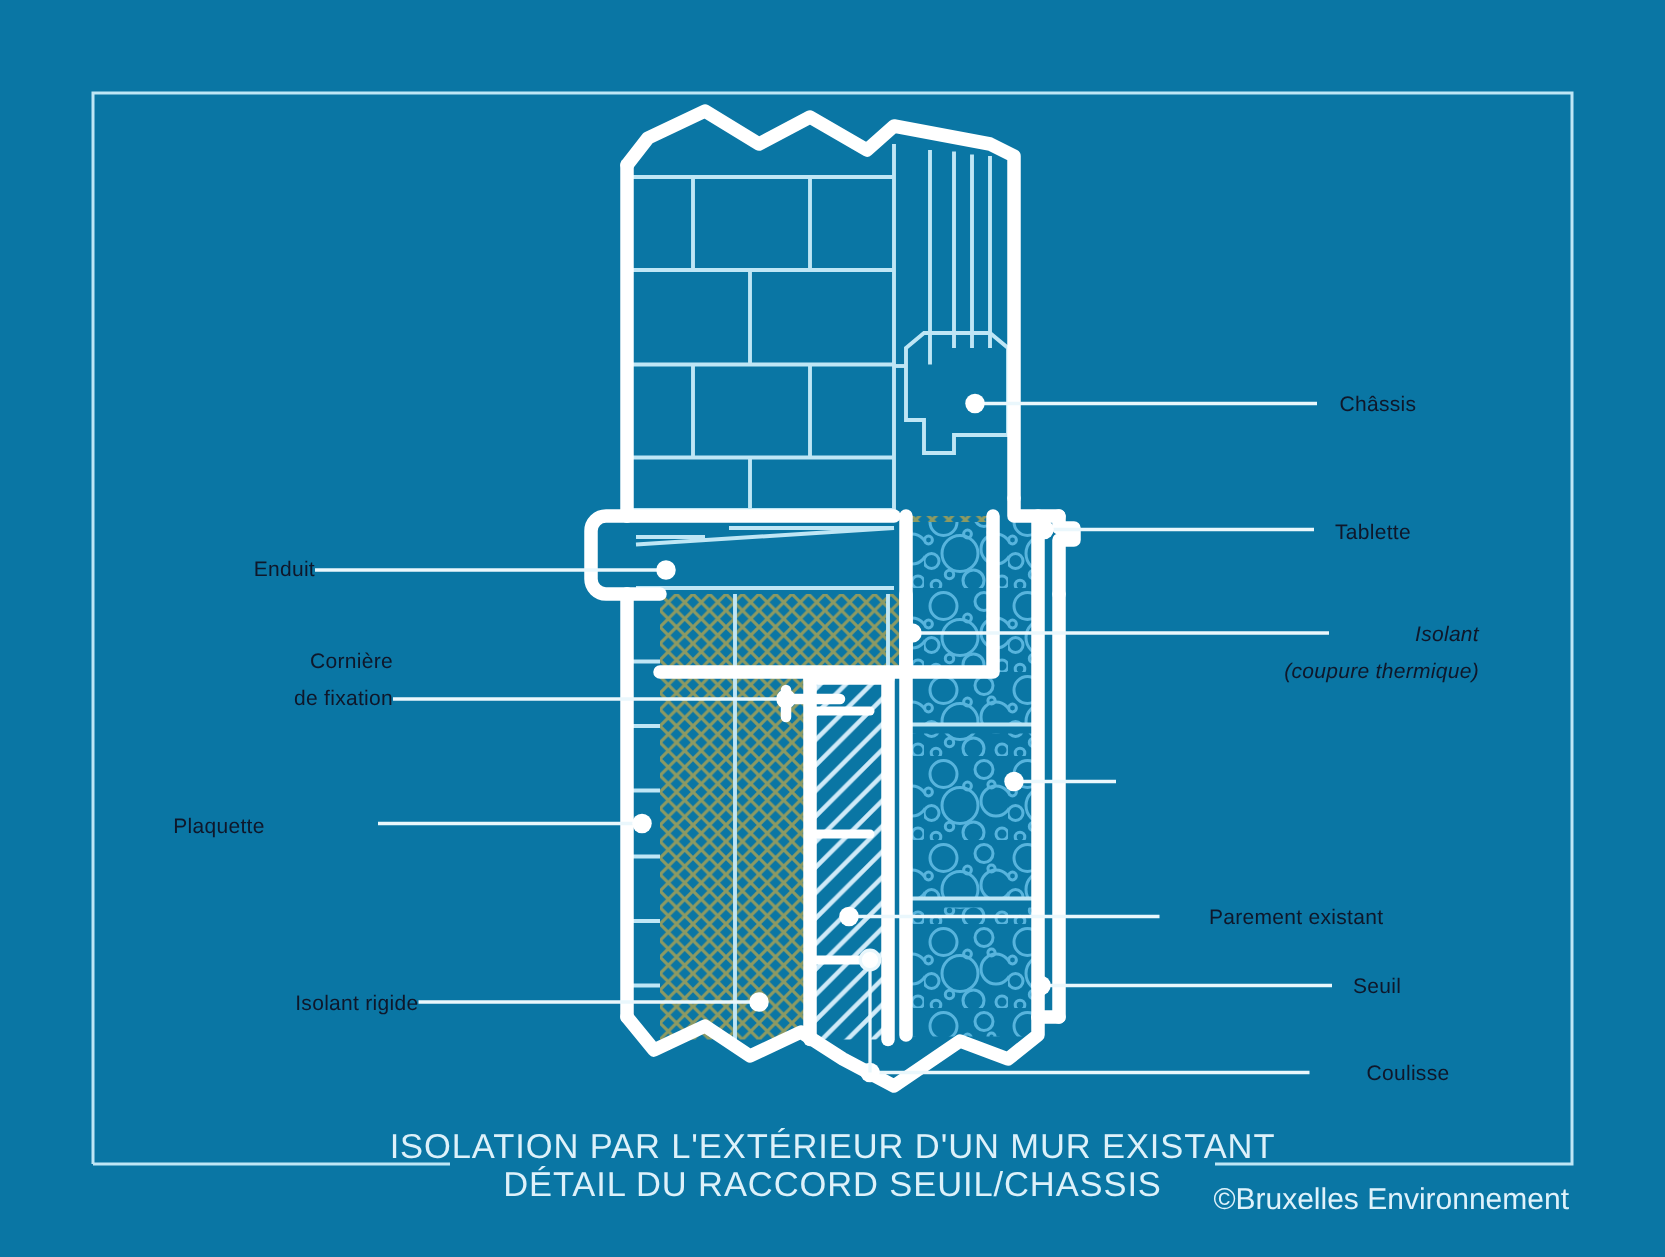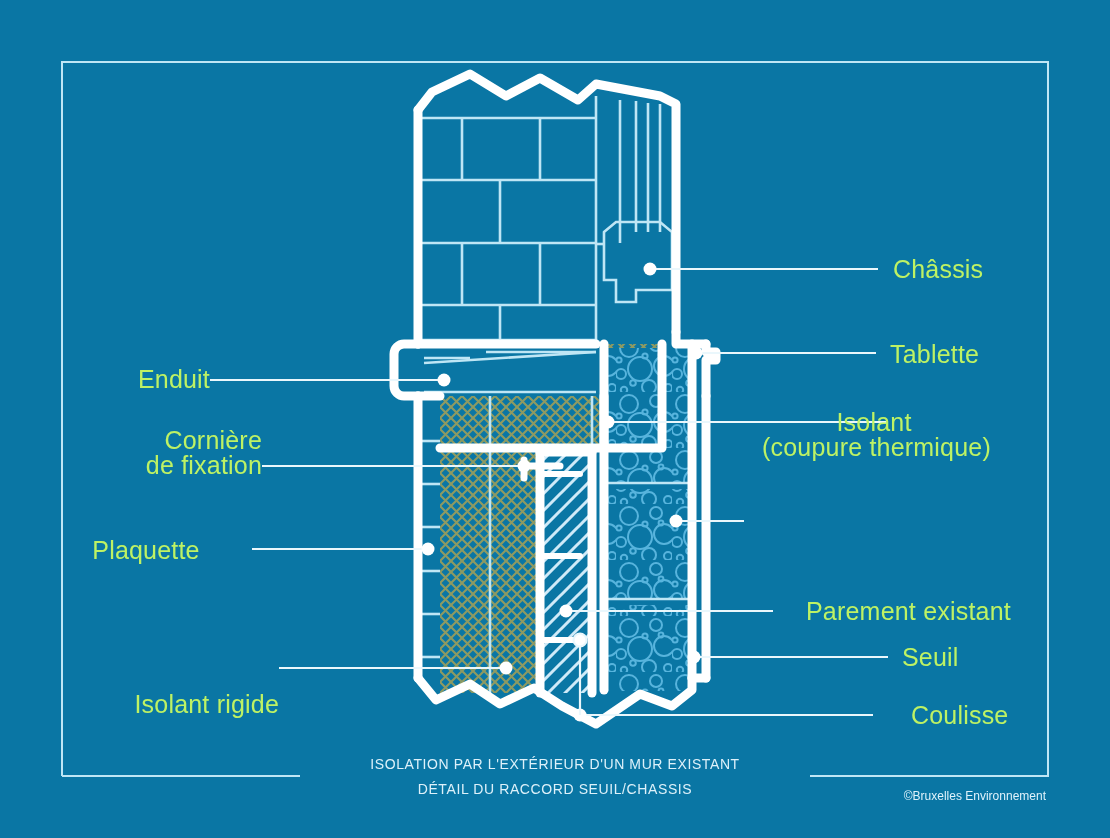--- a/index.html
+++ b/index.html
@@ -1,24 +1,24 @@
 <!DOCTYPE html>
 <html><head>
 <meta charset="utf-8">
 <style>
   html,body{margin:0;padding:0;background:#ffffff;}
   body{font-family:"Liberation Sans","DejaVu Sans",sans-serif;}
   #stage{position:relative;width:1110px;height:838px;background:#0a76a4;overflow:hidden;}
   #svgroot{position:absolute;inset:0;width:1110px;height:838px;display:block;}
-  .lbl{position:absolute;color:#bef264;font-size:25px;line-height:25px;white-space:pre;letter-spacing:.2px;}
+  .lbl{position:absolute;color:#0f172a;font-size:14px;line-height:25px;white-space:pre;letter-spacing:.2px;}
   .lbl.r{text-align:left;}
   .lbl.l{text-align:right;}
   #title{position:absolute;left:0;right:0;top:752px;text-align:center;color:#ddf1fa;
-         font-size:14px;line-height:25px;letter-spacing:.6px;white-space:pre-line;}
-  #copyright{position:absolute;right:64px;top:789px;color:#dff2fb;font-size:12px;white-space:pre;}
+         font-size:23px;line-height:25px;letter-spacing:.6px;white-space:pre-line;}
+  #copyright{position:absolute;right:64px;top:789px;color:#dff2fb;font-size:20px;white-space:pre;}
 </style>
 </head>
 <body>
 
 <div id="stage">
 
   <svg id="svgroot" viewBox="0 0 1110 838">
     <defs>
 
       <pattern id="pCross" width="11" height="11" patternUnits="userSpaceOnUse">
@@ -193,27 +193,27 @@
 
   </svg>
 
   <div class="lbl l" style="left:40px;top:367px;width:170px;">Enduit</div>
 
   <div class="lbl l" style="left:40px;top:428px;width:222px;">Cornière
 de fixation</div>
 
   <div class="lbl l" style="left:40px;top:538px;width:212px;text-align:center;">Plaquette</div>
 
-  <div class="lbl l" style="left:40px;top:656px;width:239px;margin-top:36px;">Isolant rigide</div>
+  <div class="lbl l" style="left:40px;top:656px;width:239px;">Isolant rigide</div>
 
   <div class="lbl r" style="left:893px;top:257px;">Châssis</div>
 
   <div class="lbl r" style="left:890px;top:342px;">Tablette</div>
 
-  <div class="lbl r" style="left:762px;top:410px;width:224px;text-align:center;">Isolant
+  <div class="lbl r" style="left:762px;top:410px;width:224px;text-align:right;font-style:italic;">Isolant
 (coupure thermique)</div>
 
 
   <div class="lbl r" style="left:786px;top:599px;margin-left:20px;">Parement existant</div>
 
   <div class="lbl r" style="left:902px;top:645px;">Seuil</div>
 
   <div class="lbl r" style="left:887px;top:703px;margin-left:24px;">Coulisse</div>
 
   <div id="title">ISOLATION PAR L'EXTÉRIEUR D'UN MUR EXISTANT

